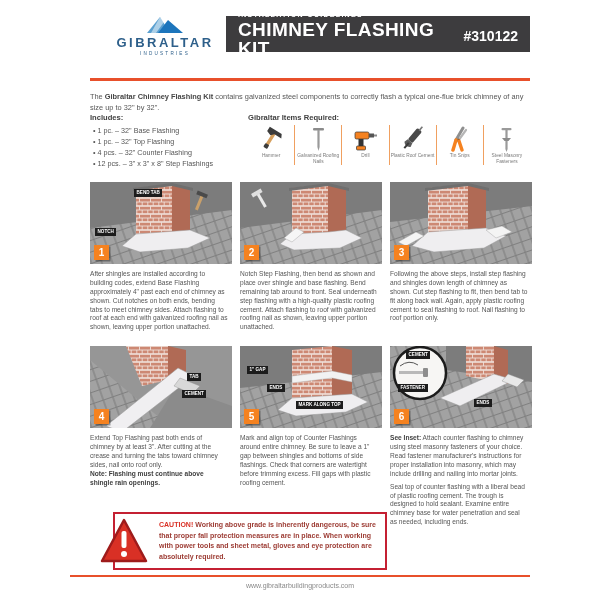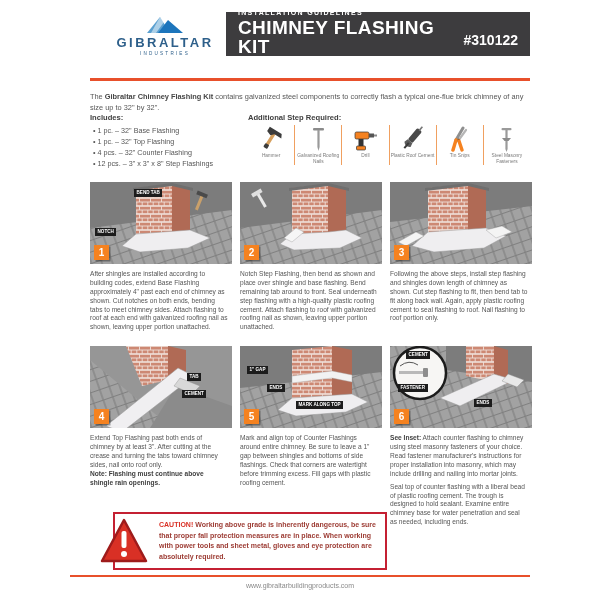--- a/index.html
+++ b/index.html
@@ -5,21 +5,21 @@
   html,body{margin:0;padding:0;background:#fff;}
   body{width:600px;height:600px;font-family:"Liberation Sans",sans-serif;}
   .page{position:relative;width:600px;height:600px;background:#fff;overflow:hidden;}
 
   
   .header{position:absolute;left:76px;top:12px;right:70px;display:flex;align-items:center;margin-left:34px;}
   .logo{width:110px;text-align:center;padding-right:6px;}
   .logo svg{width:48px;height:24px;display:block;margin:0 auto;}
   .logo-name{font-size:13px;font-weight:bold;color:#2d5f8a;letter-spacing:2.5px;line-height:1;}
   .logo-sub{font-size:4.6px;color:#2d5f8a;letter-spacing:2.2px;margin-top:2px;}
-  .banner{flex:1;background:#3d3c3e;height:44px;display:flex;align-items:flex-end;padding:0 12px;box-sizing:border-box;}
+  .banner{flex:1;background:#3d3c3e;height:36px;display:flex;align-items:center;padding:0 12px;box-sizing:border-box;}
   .kicker{color:#fff;font-size:7px;font-weight:bold;letter-spacing:1.3px;}
   .btitle{color:#fff;font-size:19px;font-weight:bold;letter-spacing:.4px;margin-top:2px;line-height:1;}
   .part{color:#fff;font-size:14px;font-weight:bold;margin-left:auto;align-self:flex-end;padding-bottom:8px;}
 
   .rule{position:absolute;left:90px;right:70px;top:78px;height:2.5px;background:#E8502B;}
 
   .intro{position:absolute;left:90px;right:72px;top:92px;font-size:7.4px;color:#565656;line-height:1.45;margin:0;}
   .intro b{color:#454545;}
 
   .cols{position:absolute;left:90px;right:70px;top:113px;display:flex;}
@@ -101,21 +101,21 @@
     <div class="includes">
       <div class="h">Includes:</div>
       <ul>
         <li>1 pc. – 32" Base Flashing</li>
         <li>1 pc. – 32" Top Flashing</li>
         <li>4 pcs. – 32" Counter Flashing</li>
         <li>12 pcs. – 3" x 3" x 8" Step Flashings</li>
       </ul>
     </div>
     <div class="additional">
-      <div class="h">Additional Step Required:</div>
+      <div class="h">Gibraltar Items Required:</div>
       <div class="tools">
         <div class="tool">
           <svg viewBox="0 0 25 26">
             <g transform="rotate(32 12 12)">
               <rect x="10.5" y="6" width="3.4" height="17" rx="1" fill="#d7a05e"></rect>
               <rect x="10" y="19" width="4.4" height="4.5" rx="1" fill="#3c3c3c"></rect>
               <path d="M5 3 h14 l2 4 h-8 l-3 3 -5 -2 z" fill="#3c3c3c"></path>
             </g>
           </svg>
           <div class="tool-label">Hammer</div>

